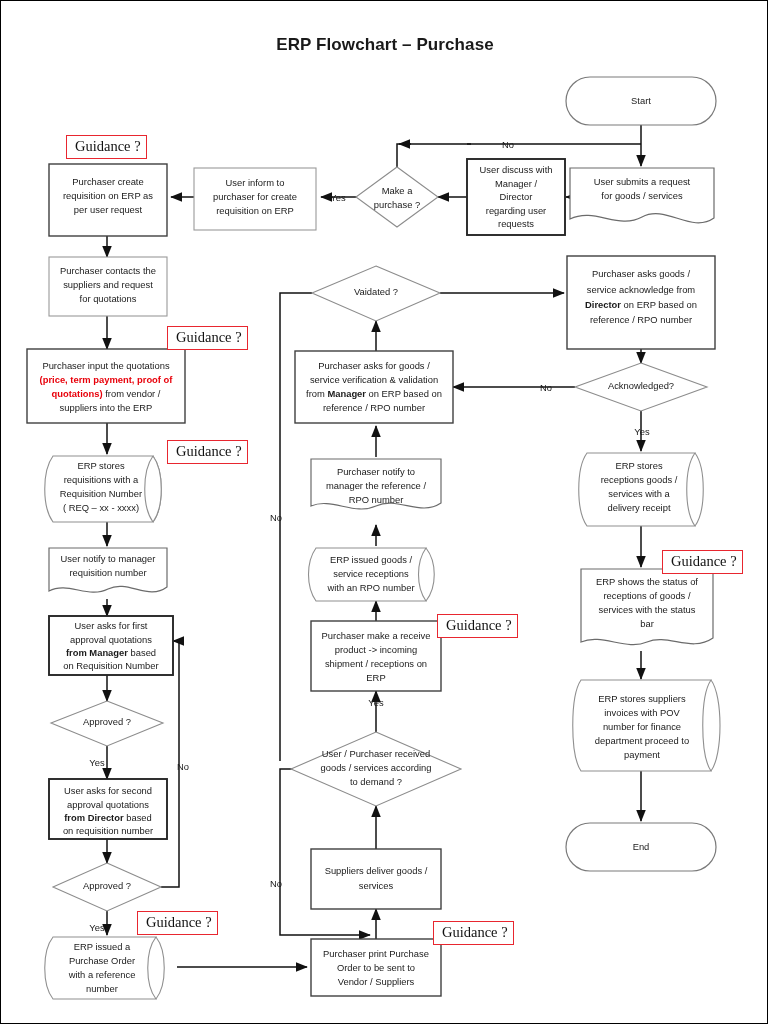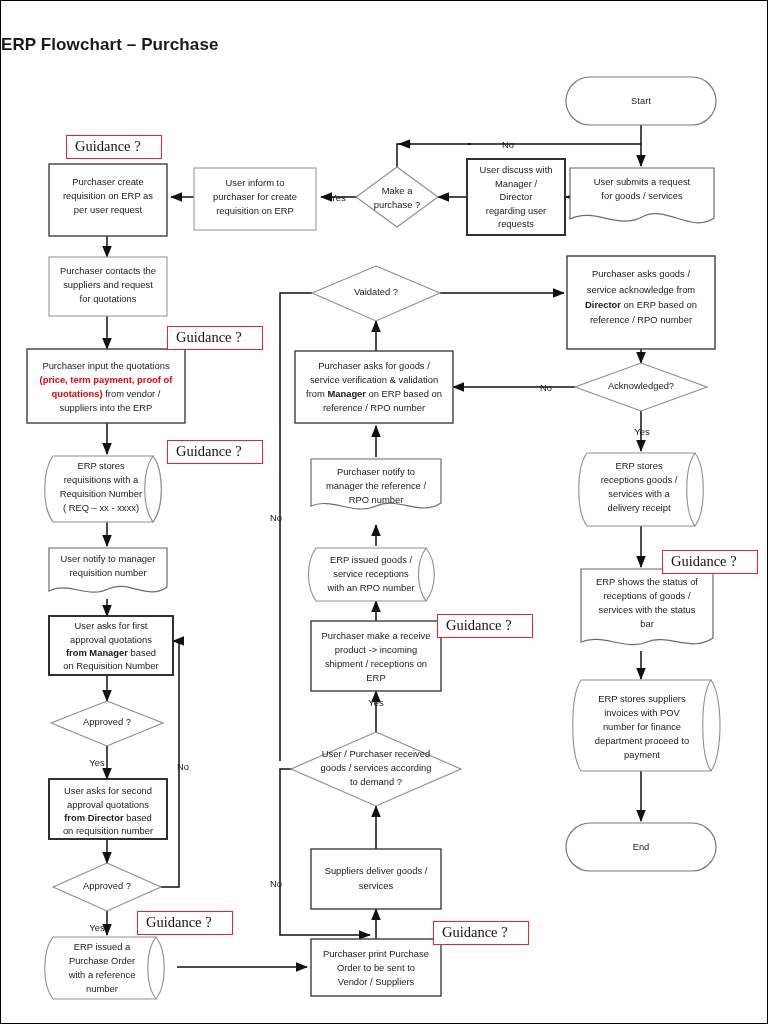--- a/index.html
+++ b/index.html
@@ -17,21 +17,21 @@
     background: #ffffff;
     border: 1px solid #000000;
     box-sizing: border-box;
     overflow: hidden;
   }
   #flow-title {
     position: absolute;
     left: 0;
     top: 34px;
     width: 768px;
-    text-align: left;
+    text-align: center;
     font-size: 17px;
     font-weight: bold;
     color: #1a1a1a;
     letter-spacing: 0.1px;
   }
   svg#flow-canvas {
     position: absolute;
     left: 0;
     top: 0;
   }
@@ -49,21 +49,21 @@
     fill: #1a1a1a;
     text-anchor: middle;
   }
   .guidance-box {
     position: absolute;
     border: 1.6px solid #e8262f;
     background: #ffffff;
     font-family: "Liberation Serif", serif;
     font-size: 14.5px;
     color: #111111;
-    padding: 1px 20px 3px 8px;
+    padding: 1px 5px 3px 8px;
     box-sizing: border-box;
     white-space: nowrap;
     line-height: 1.25;
   }
   .node-box {
     fill: #ffffff;
     stroke: #3f3f3f;
     stroke-width: 1.4;
   }
   .node-box.thick { stroke: #262626; stroke-width: 1.9; }

